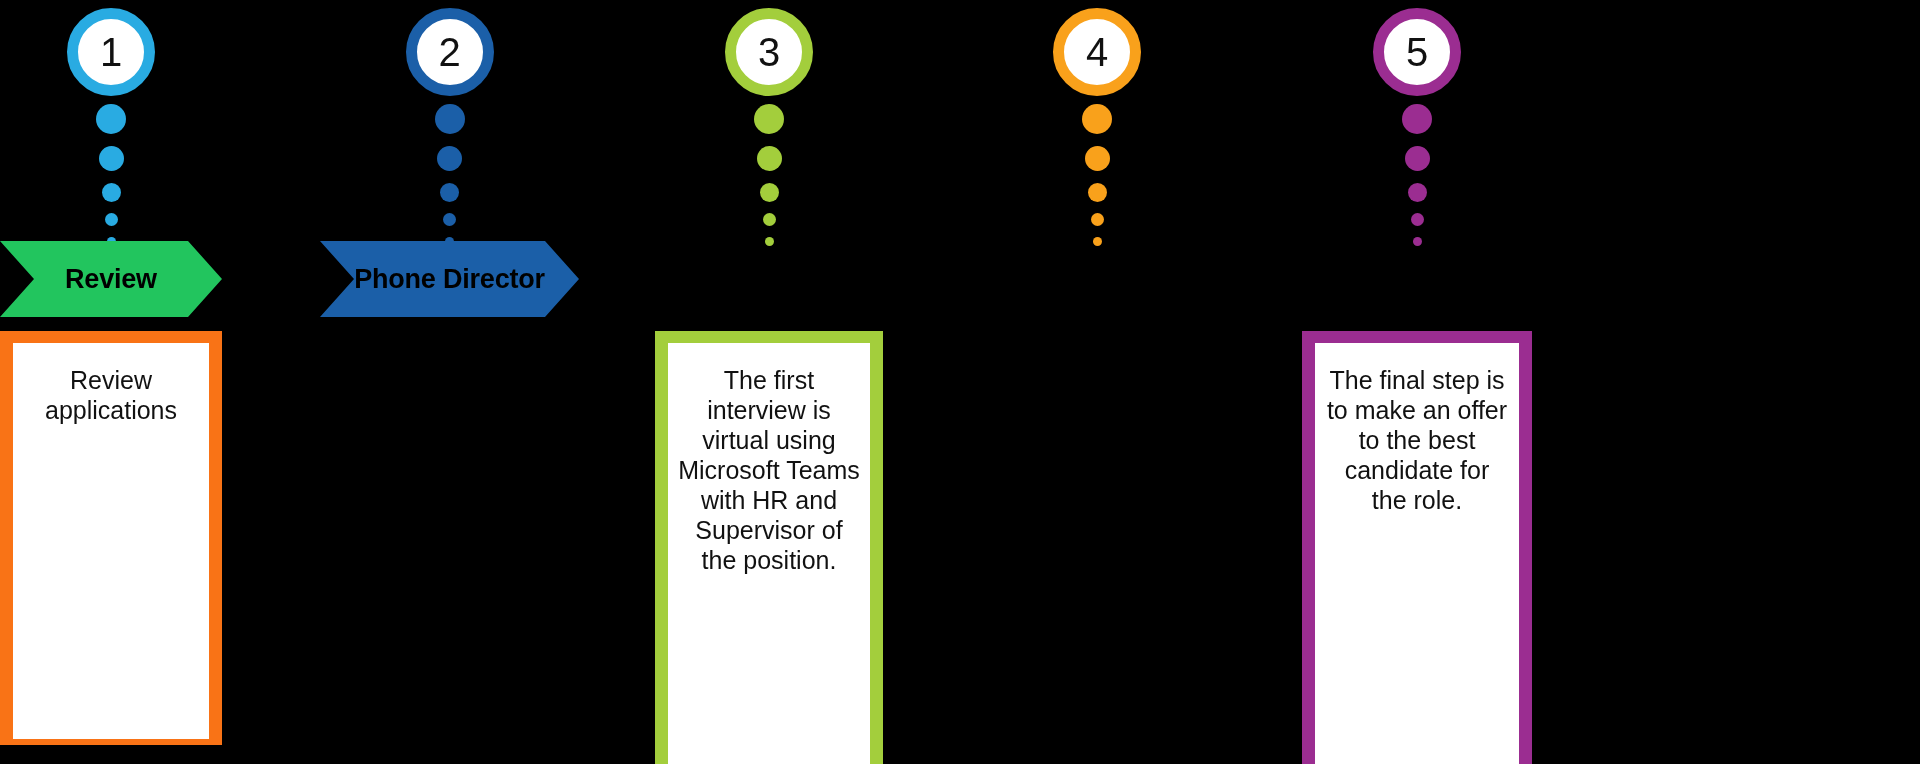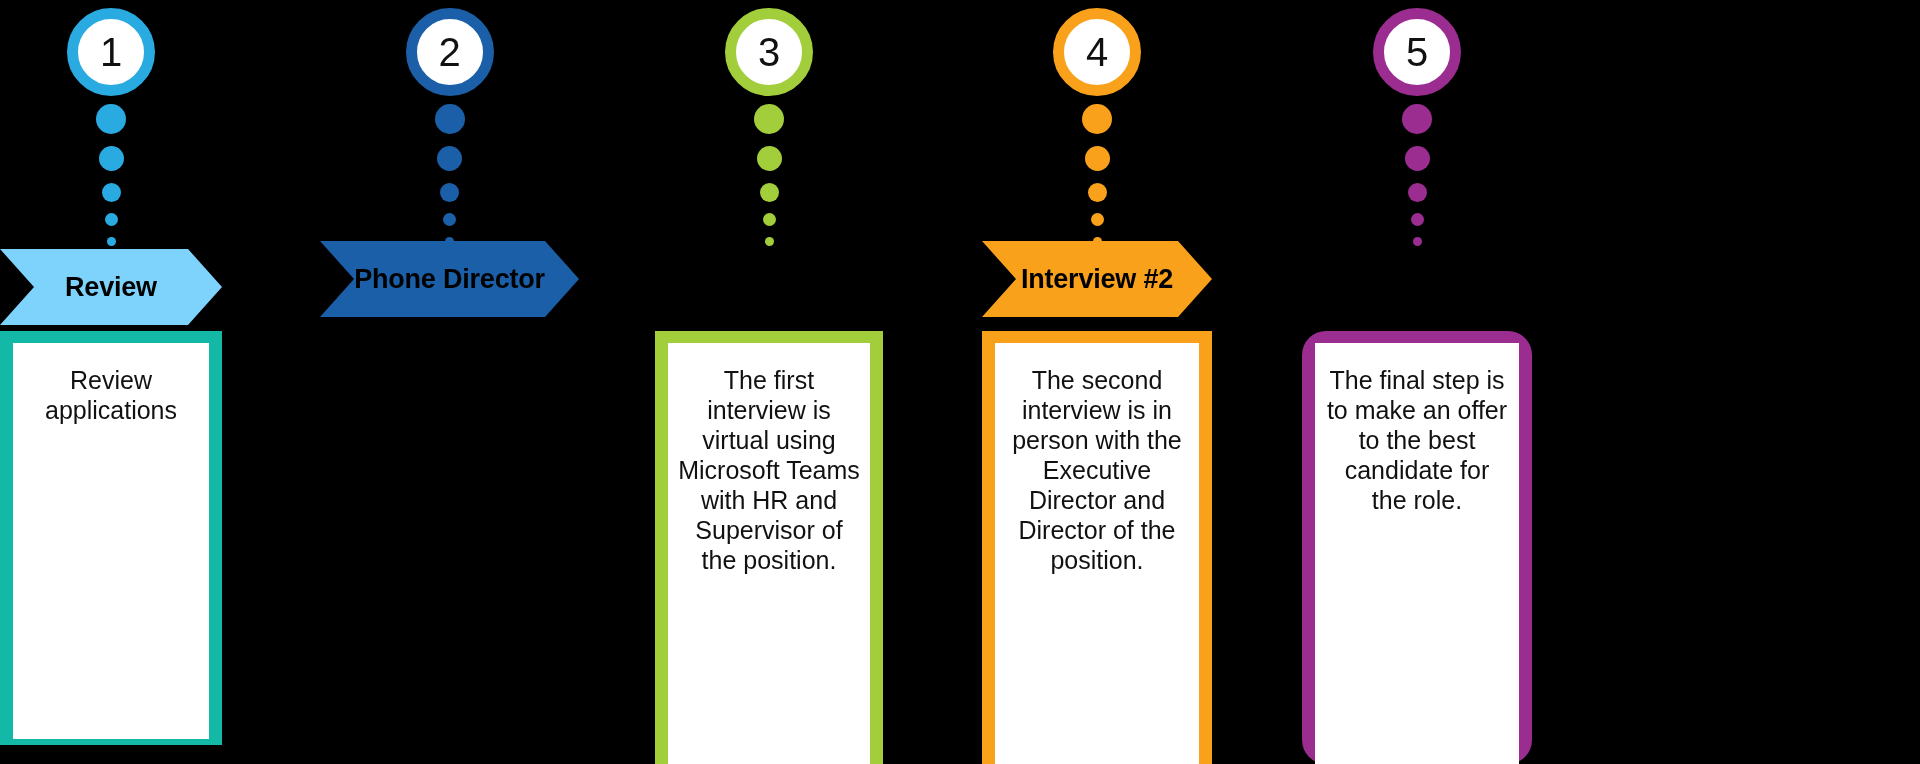--- a/index.html
+++ b/index.html
@@ -51,24 +51,24 @@
           <span>1</span>
         </div>
       </div>
       <div class="dots">
         <div class="dot d1" style="background: rgb(41, 171, 226);"></div>
         <div class="dot d2" style="background: rgb(41, 171, 226);"></div>
         <div class="dot d3" style="background: rgb(41, 171, 226);"></div>
         <div class="dot d4" style="background: rgb(41, 171, 226);"></div>
         <div class="dot d5" style="background: rgb(41, 171, 226);"></div>
       </div>
-      <div class="chev" style="background: #7dd3fc; margin-top: 8px;">
+      <div class="chev" style="background: #22c55e;">
         <span>Review</span>
       </div>
-      <div class="frame" style="background: #14b8a6; height: 414px;">
+      <div class="frame" style="background: #f97316; height: 414px;">
         <div class="inner" style="height: 396px;">
           <p>Review applications</p>
         </div>
       </div>
     </div>
     <div class="col" style="left: 320px; width: 259px;">
       <div class="circle-wrap">
         <div class="circle" style="border-color: rgb(27, 95, 168);">
           <span>2</span>
         </div>
@@ -109,41 +109,33 @@
           <span>4</span>
         </div>
       </div>
       <div class="dots">
         <div class="dot d1" style="background: rgb(249, 161, 27);"></div>
         <div class="dot d2" style="background: rgb(249, 161, 27);"></div>
         <div class="dot d3" style="background: rgb(249, 161, 27);"></div>
         <div class="dot d4" style="background: rgb(249, 161, 27);"></div>
         <div class="dot d5" style="background: rgb(249, 161, 27);"></div>
       </div>
-      <div class="chev" style="background: rgb(249, 161, 27);">
-        <span>Interview #2</span>
-      </div>
-      <div class="frame" style="background: rgb(249, 161, 27); height: 433px;">
-        <div class="inner" style="height: 421px;">
-          <p>The second interview is in person with the Executive Director and Director of the position.</p>
-        </div>
-      </div>
     </div>
     <div class="col" style="left: 1302px; width: 230px;">
       <div class="circle-wrap">
         <div class="circle" style="border-color: rgb(155, 45, 145);">
           <span>5</span>
         </div>
       </div>
       <div class="dots">
         <div class="dot d1" style="background: rgb(155, 45, 145);"></div>
         <div class="dot d2" style="background: rgb(155, 45, 145);"></div>
         <div class="dot d3" style="background: rgb(155, 45, 145);"></div>
         <div class="dot d4" style="background: rgb(155, 45, 145);"></div>
         <div class="dot d5" style="background: rgb(155, 45, 145);"></div>
       </div>
-      <div class="frame" style="background: rgb(155, 45, 145); height: 433px; border-radius: 24px;">
+      <div class="frame" style="background: rgb(155, 45, 145); height: 433px;">
         <div class="inner" style="height: 421px;">
           <p>The final step is to make an offer to the best candidate for the role.</p>
         </div>
       </div>
     </div>
   </div>
 
 </body></html>

